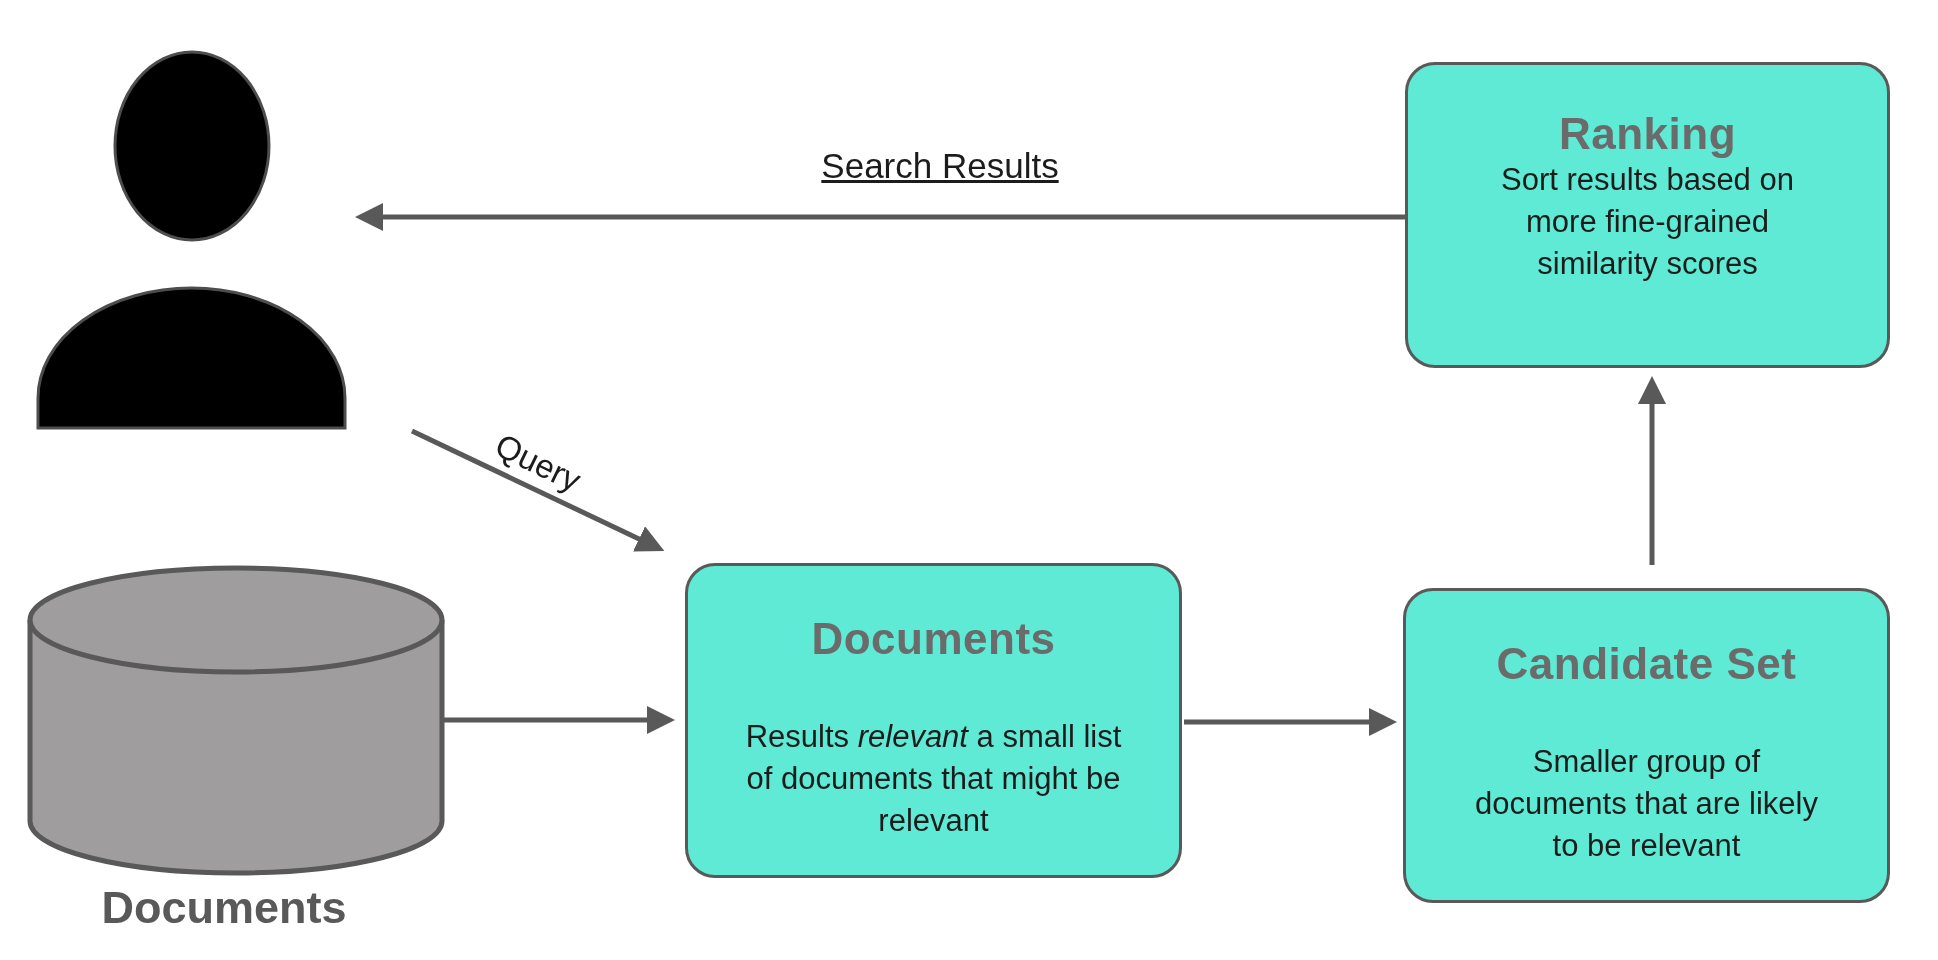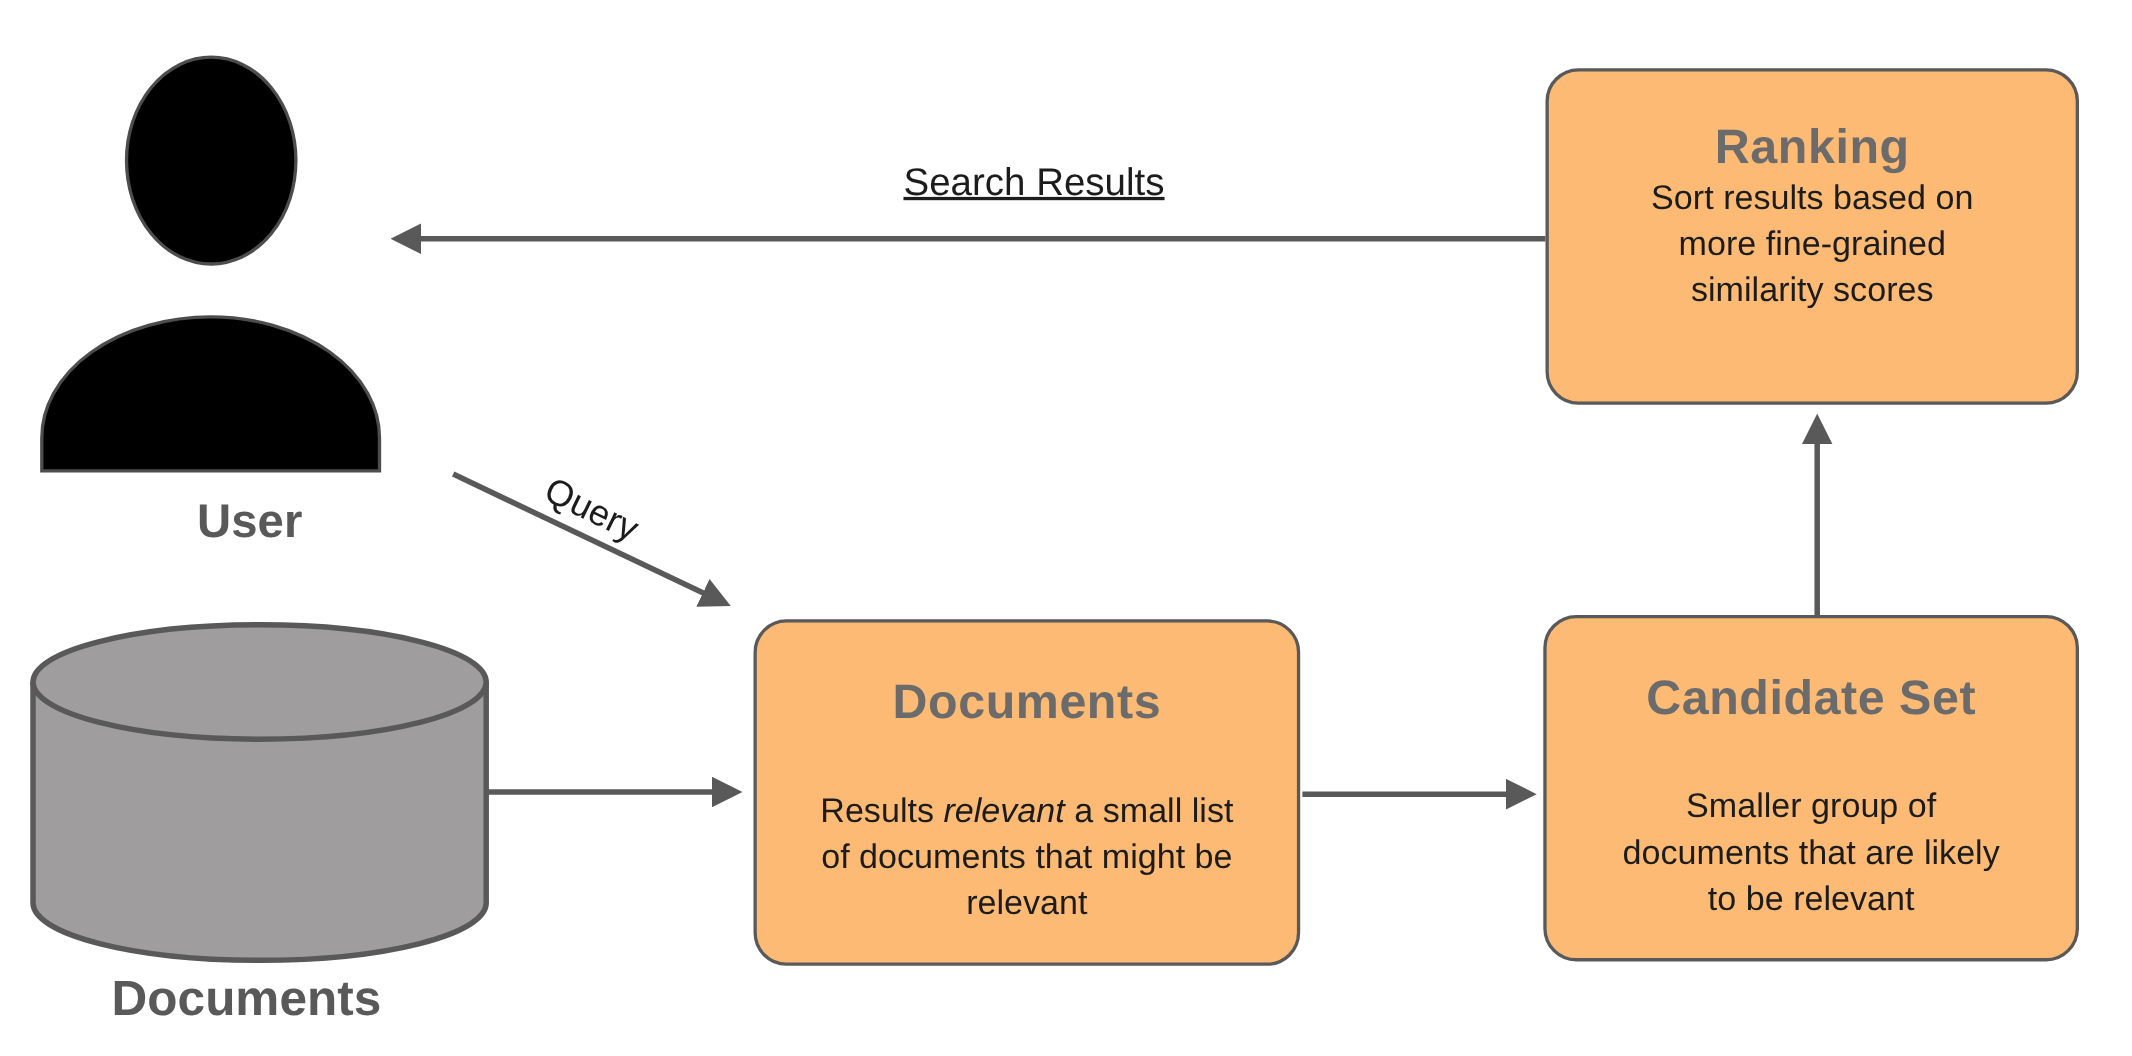--- a/index.html
+++ b/index.html
@@ -8,21 +8,21 @@
     width:1938px;height:960px;
     background:#ffffff;
     font-family:"Liberation Sans", sans-serif;
     overflow:hidden;
   }
   #artwork{position:absolute;left:0;top:0;width:1938px;height:960px;}
 
   .node{
     position:absolute;
     box-sizing:border-box;
-    background:#fdba74;
+    background:#5eead4;
     border:3px solid #595959;
     border-radius:30px;
     text-align:center;
   }
   .node-title{
     font-weight:bold;
     font-size:44px;
     line-height:50px;
     color:#6b6b6b;
     letter-spacing:0.5px;
@@ -34,21 +34,21 @@
     margin-left:auto;margin-right:auto;
   }
   #node-ranking{left:1405px;top:62px;width:485px;height:306px;}
   #node-ranking .node-title{margin-top:44px;}
   #node-ranking .node-body{max-width:365px;}
 
   #node-retrieval{left:685px;top:563px;width:497px;height:315px;}
   #node-retrieval .node-title{margin-top:48px;}
   #node-retrieval .node-body{margin-top:52px;max-width:395px;}
 
-  #node-candidate{left:1403px;top:559px;width:487px;height:315px;}
+  #node-candidate{left:1403px;top:588px;width:487px;height:315px;}
   #node-candidate .node-title{margin-top:48px;}
   #node-candidate .node-body{margin-top:52px;max-width:345px;}
 
   .italic{font-style:italic;}
 
   .icon-label{
     position:absolute;
     font-weight:bold;
     color:#595959;
     text-align:center;
@@ -107,19 +107,18 @@
   <div class="node" id="node-retrieval">
     <div class="node-title">Documents</div>
     <div class="node-body"><span>Results </span><span class="italic">relevant</span><span> a small list of documents that might be relevant</span></div>
   </div>
 
   <div class="node" id="node-candidate">
     <div class="node-title">Candidate Set</div>
     <div class="node-body">Smaller group of documents that are likely to be relevant</div>
   </div>
 
-  <div class="icon-label" id="user-label">User</div>
   <div class="icon-label" id="documents-label">Documents</div>
 
   <div class="edge-label" id="search-results-label">Search Results</div>
   <div class="edge-label" id="query-label">Query</div>
 
 </div>
 
 </body></html>

